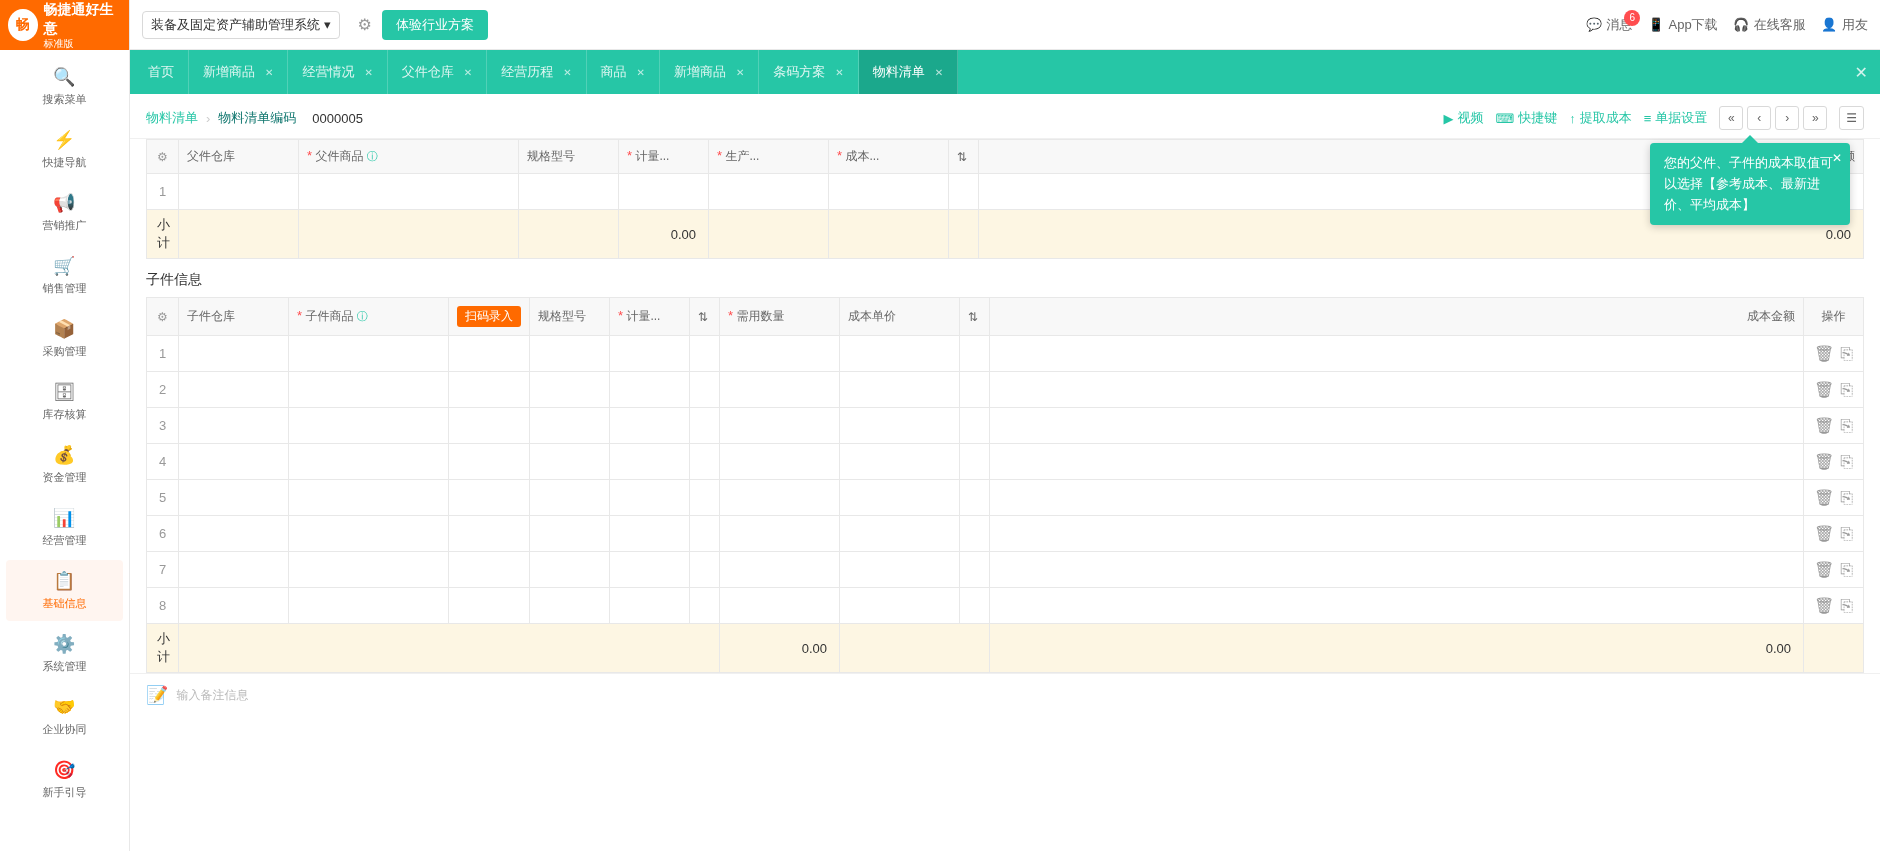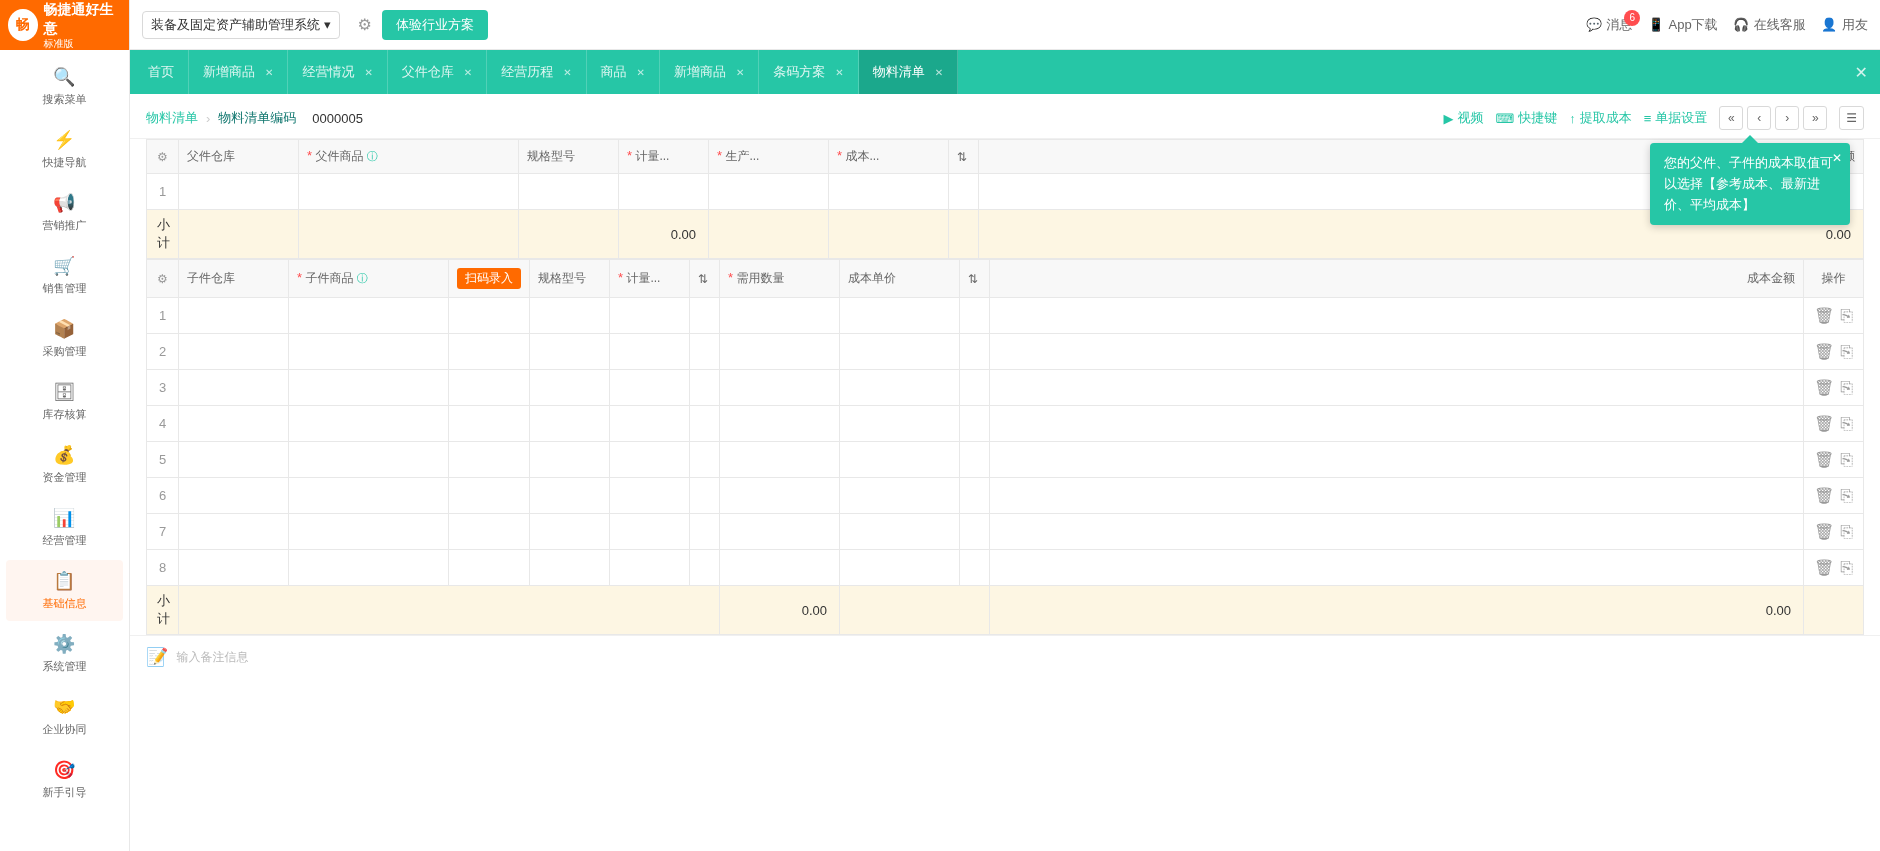--- a/index.html
+++ b/index.html
@@ -293,20 +293,21 @@
             <td class="td-subtotal td-zero" style="background:#fdf6e3;">0.00</td>
             <td class="td-subtotal" style="background:#fdf6e3;"></td>
             <td class="td-subtotal" style="background:#fdf6e3;"></td>
             <td class="td-subtotal" style="background:#fdf6e3;"></td>
             <td class="td-subtotal td-zero" style="background:#fdf6e3;">0.00</td>
           </tr>
         </tbody>
       </table>
     </div>
 
+    <div class="section-title">子件信息</div>
     <div class="table-wrap">
       <table>
         <thead>
           <tr>
             <th class="th-gear">⚙</th>
             <th style="width:110px;">子件仓库</th>
             <th style="width:160px;"><span class="required">*</span> 子件商品 <span style="color:#26c6a6;font-size:11px;">ⓘ</span></th>
             <th style="width:80px;"><button class="scan-btn">扫码录入</button></th>
             <th style="width:80px;">规格型号</th>
             <th style="width:80px;"><span class="required">*</span> 计量...</th>

